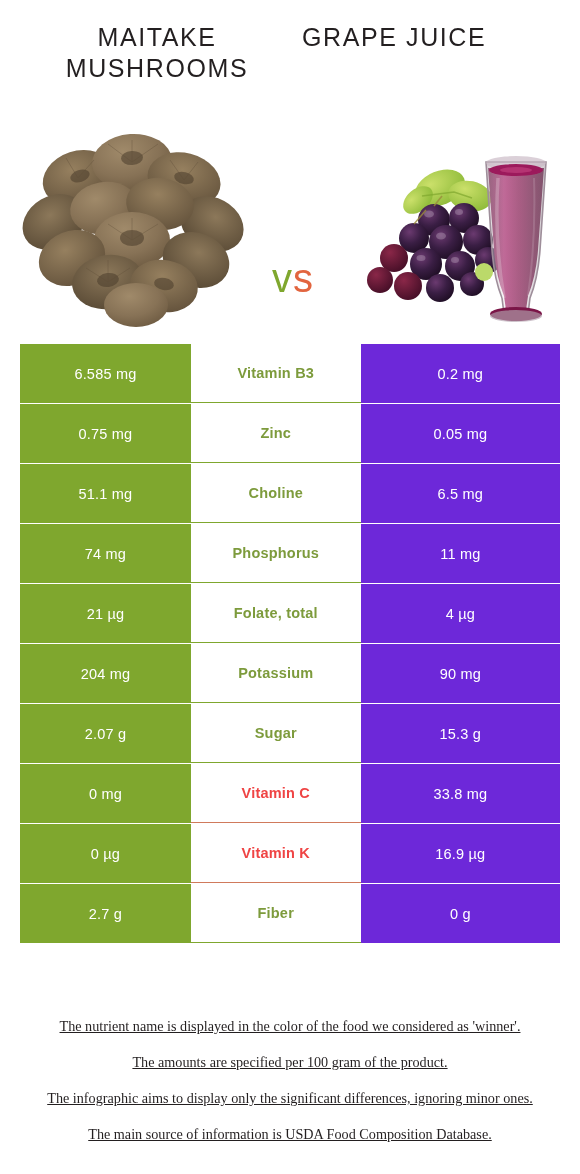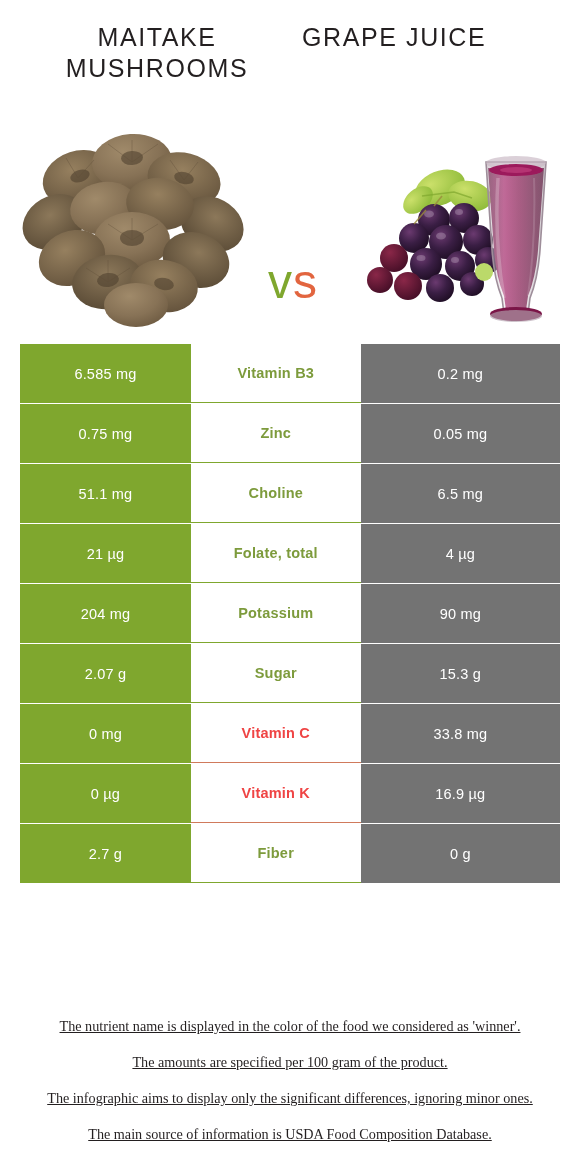--- a/index.html
+++ b/index.html
@@ -56,21 +56,21 @@
   }
   .hero-left  { left: 12px; }
   .hero-right { left: 322px; }
 
   .vs {
     position: absolute;
     left: 233px;
     top: 158px;
     width: 120px;
     text-align: center;
-    font-size: 48px;
+    font-size: 40px;
     font-weight: 300;
     line-height: 1;
     letter-spacing: 1px;
     z-index: 5;
   }
   .vs .v { color: #7FA72E; }
   .vs .s { color: #E2653F; }
 
   svg.art { display: block; width: 100%; height: 100%; }
 
@@ -99,21 +99,21 @@
     background: #7FA72E;
     color: #ffffff;
   }
   .cell-mid {
     width: 179px;
     background: #ffffff;
     font-weight: bold;
   }
   .cell-right {
     width: 210px;
-    background: #737373;
+    background: #6d28d9;
     color: #ffffff;
   }
   .cell-mid.win-green  { color: #7D9B3C; border-bottom: 1px solid #7FA72E; }
   .cell-mid.win-orange { color: #ef4444; border-bottom: 1px solid #D07A5C; }
 
   
   .footer {
     position: absolute;
     left: 30px;
     top: 1000px;
@@ -295,20 +295,25 @@
       <div class="cell cell-left">0.75 mg</div>
       <div class="cell cell-mid win-green">Zinc</div>
       <div class="cell cell-right">0.05 mg</div>
     </div>
     <div class="row">
       <div class="cell cell-left">51.1 mg</div>
       <div class="cell cell-mid win-green">Choline</div>
       <div class="cell cell-right">6.5 mg</div>
     </div>
     <div class="row">
+      <div class="cell cell-left">74 mg</div>
+      <div class="cell cell-mid win-green">Phosphorus</div>
+      <div class="cell cell-right">11 mg</div>
+    </div>
+    <div class="row">
       <div class="cell cell-left">21 µg</div>
       <div class="cell cell-mid win-green">Folate, total</div>
       <div class="cell cell-right">4 µg</div>
     </div>
     <div class="row">
       <div class="cell cell-left">204 mg</div>
       <div class="cell cell-mid win-green">Potassium</div>
       <div class="cell cell-right">90 mg</div>
     </div>
     <div class="row">

